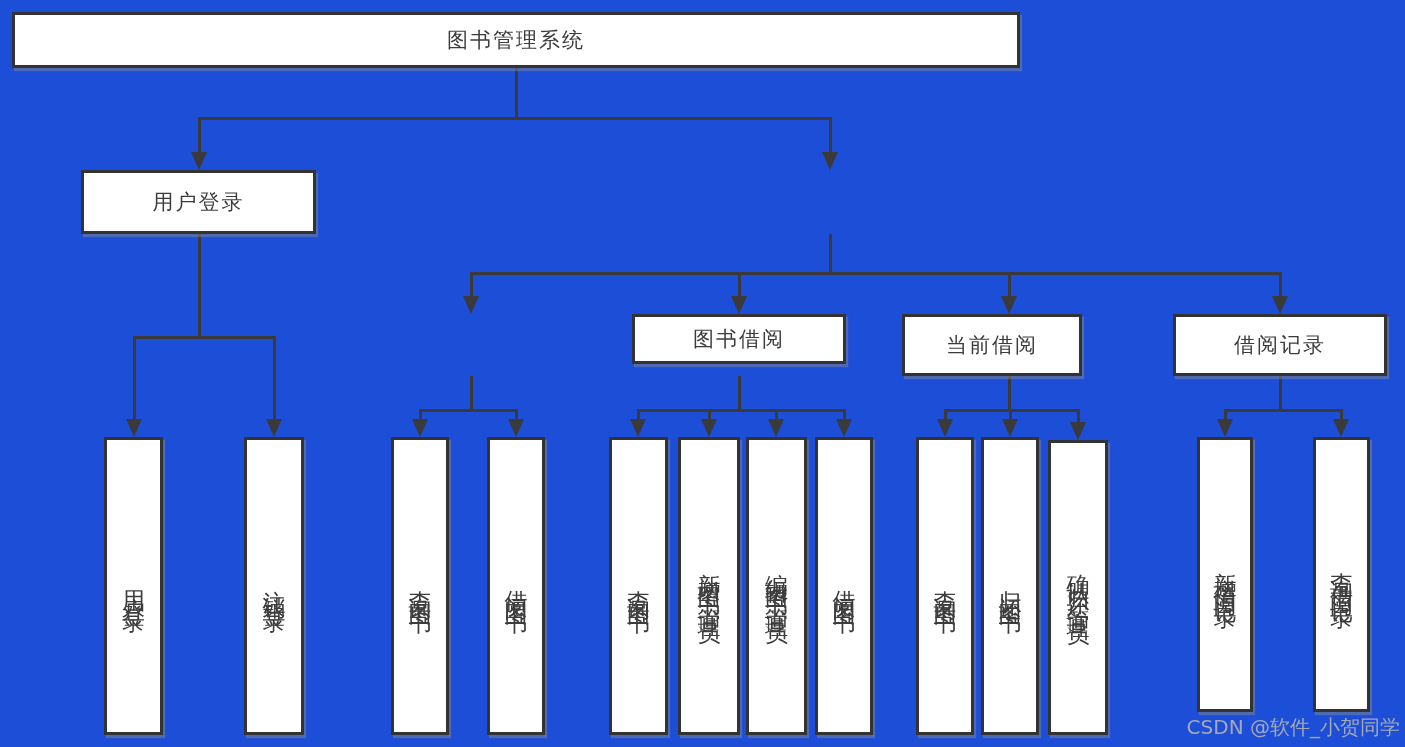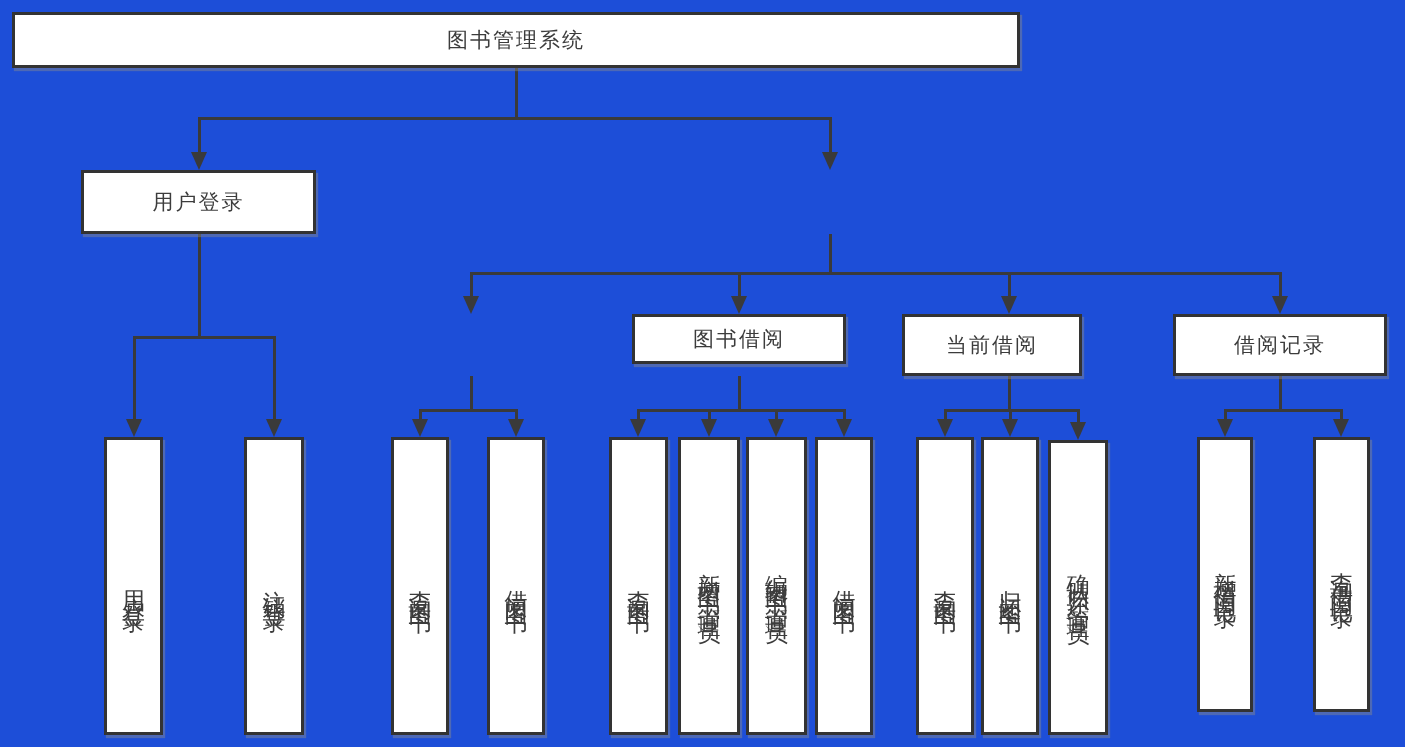--- a/index.html
+++ b/index.html
@@ -174,14 +174,15 @@
     <span class="lbl">确认归还（管理员）</span>
   </div>
 
   <div class="box v" style="left:1197px;top:437px;width:56px;height:275px">
     <span class="lbl">新增借阅记录</span>
   </div>
   <div class="box v" style="left:1313px;top:437px;width:57px;height:275px">
     <span class="lbl">查询借阅记录</span>
   </div>
 
+  <div class="watermark">CSDN @软件_小贺同学</div>
 
 </div>
 
 </body></html>

